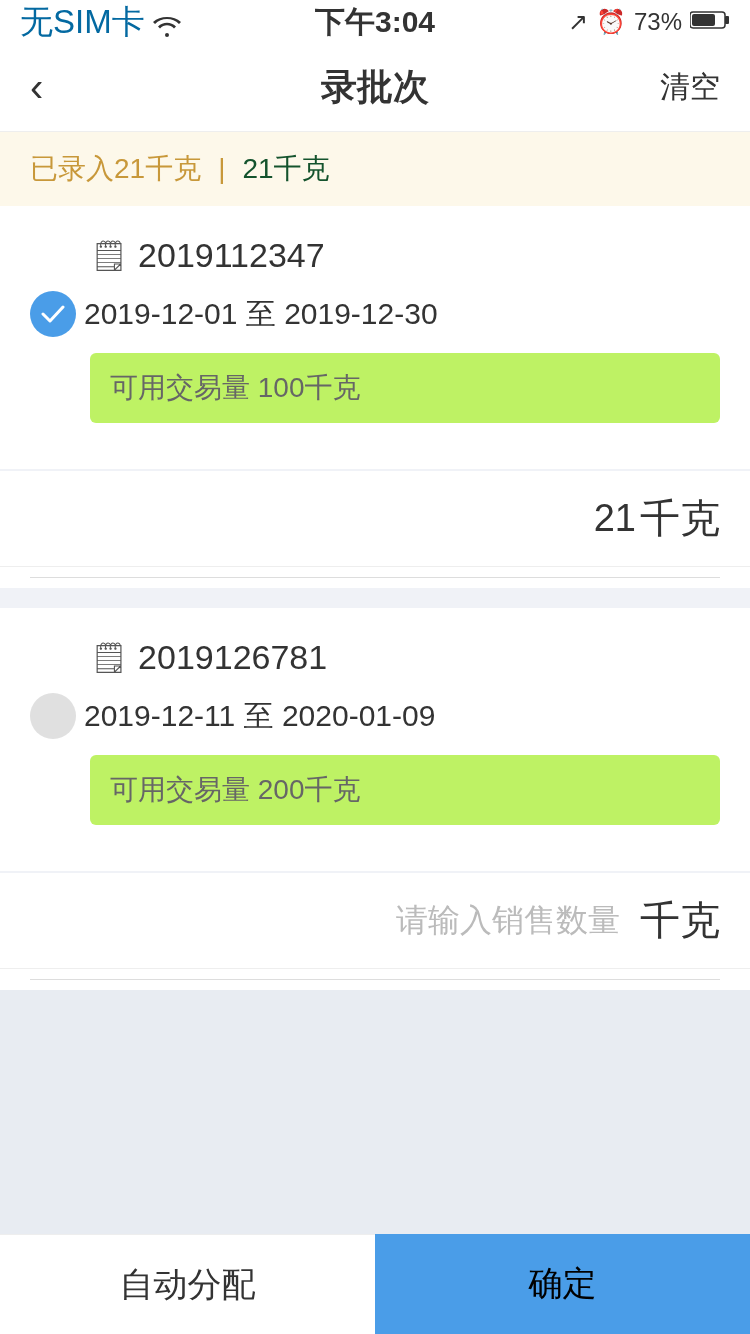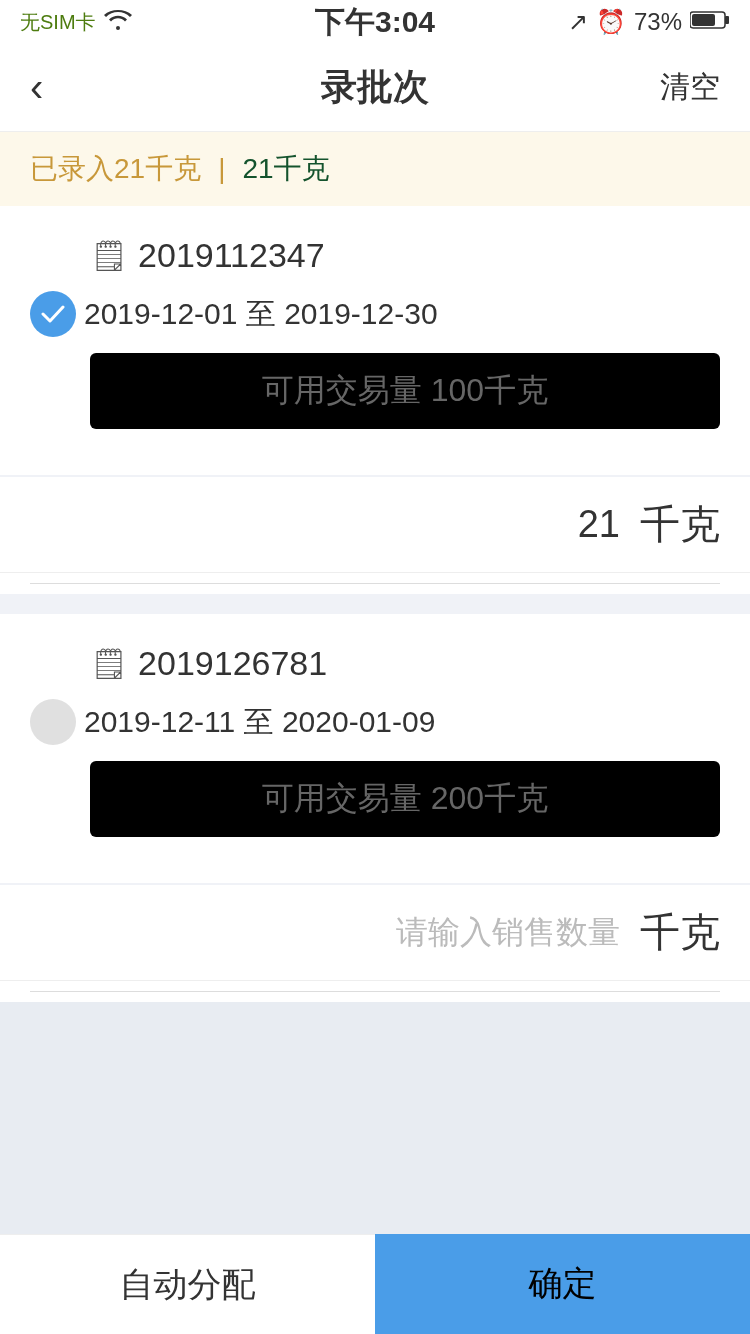--- a/index.html
+++ b/index.html
@@ -18,24 +18,24 @@
       height: 44px;
       background: #fff;
       display: flex;
       align-items: center;
       justify-content: space-between;
       padding: 0 20px;
       font-size: 28px;
     }
     .status-left {
       display: flex;
-      align-items: center;
+      align-items: flex-end;
       gap: 8px;
-      font-size: 20px;
-      color: #4d7c0f;
+      font-size: 33px;
+      color: #0369a1;
     }
     .status-center {
       font-size: 30px;
       font-weight: 600;
       color: #333;
       position: absolute;
       left: 50%;
       transform: translateX(-50%);
     }
     .status-right {
@@ -136,37 +136,36 @@
     }
     .batch-checkbox.unchecked {
       background: #e0e0e0;
     }
     .batch-date {
       font-size: 30px;
       color: #333;
     }
     .batch-available {
       margin-left: 60px;
-      background: #000000;
+      background: #bef264;
       border-radius: 6px;
       padding: 16px 20px;
-      font-size: 32px;
+      font-size: 28px;
       color: #666;
       margin-bottom: 16px;
-      text-align: center;
     }
 
     
     .amount-row {
       display: flex;
       align-items: center;
       justify-content: flex-end;
       padding: 20px 30px;
       background: #fff;
-      gap: 20px;
+      gap: 4px;
       border-bottom: 1px solid #eee;
     }
     .amount-value {
       font-size: 38px;
       font-weight: 500;
       color: #333;
     }
     .amount-unit {
       font-size: 40px;
       color: #333;

